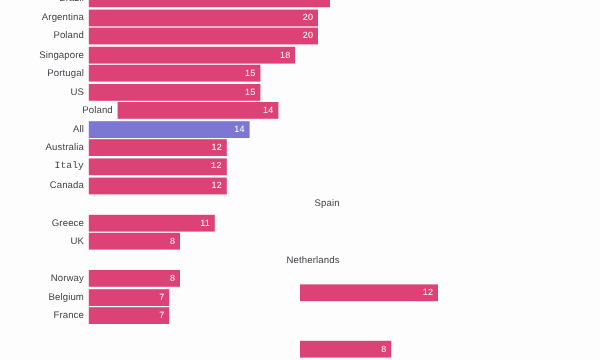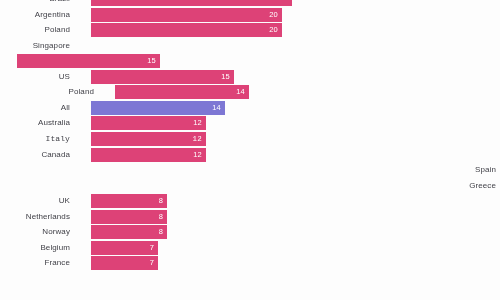--- a/index.html
+++ b/index.html
@@ -31,21 +31,21 @@
     width: 500px;
     height: 300px;
   }
 
   .bar-row {
     position: absolute;
     left: 0;
     width: 500px;
     height: 14px;
     display: flex;
-    align-items: flex-end;
+    align-items: center;
   }
 
   .row-label {
     width: 74px;
     flex: 0 0 74px;
     text-align: right;
     padding-right: 4px;
     box-sizing: border-box;
     font-size: 8px;
     line-height: 14px;
@@ -64,21 +64,20 @@
   .bar {
     position: absolute;
     left: 0;
     top: 0;
     height: 14px;
     background: #dd4277;
     display: flex;
     align-items: center;
     justify-content: flex-end;
     box-sizing: border-box;
-    margin-left: 17px;
   }
 
   .bar.highlight {
     background: #7d77d4;
   }
 
   .bar-value {
     font-size: 7.5px;
     line-height: 14px;
     color: #ffffff;
@@ -115,22 +114,28 @@
       <div class="bar-row" style="top: 23.1px;">
         <div class="row-label" style="width: 74px; flex-basis: 74px;">Poland</div>
         <div class="bar-track">
           <div class="bar" style="width: 191px; background: rgb(221, 66, 119);">
             <span class="bar-value">20</span>
           </div>
         </div>
       </div>
       <div class="bar-row" style="top: 38.65px;">
         <div class="row-label" style="width: 74px; flex-basis: 74px;">Singapore</div>
+        <div class="bar-track">
+          <div class="bar" style="width: 172px; background: rgb(221, 66, 119);">
+            <span class="bar-value">18</span>
+          </div>
+        </div>
       </div>
       <div class="bar-row" style="top: 54.2px;">
+        <div class="row-label" style="width: 74px; flex-basis: 74px;">Portugal</div>
         <div class="bar-track">
           <div class="bar" style="width: 143px; background: rgb(221, 66, 119);">
             <span class="bar-value">15</span>
           </div>
         </div>
       </div>
       <div class="bar-row" style="top: 69.75px;">
         <div class="row-label" style="width: 74px; flex-basis: 74px;">US</div>
         <div class="bar-track">
           <div class="bar" style="width: 143px; background: rgb(221, 66, 119);">
@@ -179,37 +184,37 @@
         </div>
       </div>
       <div class="bar-row" style="top: 163.05px; flex-direction: column;">
         <div class="row-label" style="width: 74px; flex-basis: 74px;">Spain</div>
         <div class="bar-track">
           <div class="bar" style="width: 115px; background: rgb(221, 66, 119);">
             <span class="bar-value">12</span>
           </div>
         </div>
       </div>
-      <div class="bar-row" style="top: 178.6px; flex-direction: column;">
+      <div class="bar-row" style="top: 178.6px;">
         <div class="row-label" style="width: 74px; flex-basis: 74px;">Greece</div>
         <div class="bar-track">
           <div class="bar" style="width: 105px; background: rgb(221, 66, 119);">
             <span class="bar-value">11</span>
           </div>
         </div>
       </div>
       <div class="bar-row" style="top: 194.15px;">
         <div class="row-label" style="width: 74px; flex-basis: 74px;">UK</div>
         <div class="bar-track">
           <div class="bar" style="width: 76px; background: rgb(221, 66, 119);">
             <span class="bar-value">8</span>
           </div>
         </div>
       </div>
-      <div class="bar-row" style="top: 209.7px;">
+      <div class="bar-row" style="top: 209.7px; flex-direction: column;">
         <div class="row-label" style="width: 74px; flex-basis: 74px;">Netherlands</div>
         <div class="bar-track">
           <div class="bar" style="width: 76px; background: rgb(221, 66, 119);">
             <span class="bar-value">8</span>
           </div>
         </div>
       </div>
       <div class="bar-row" style="top: 225.25px;">
         <div class="row-label" style="width: 74px; flex-basis: 74px;">Norway</div>
         <div class="bar-track">

